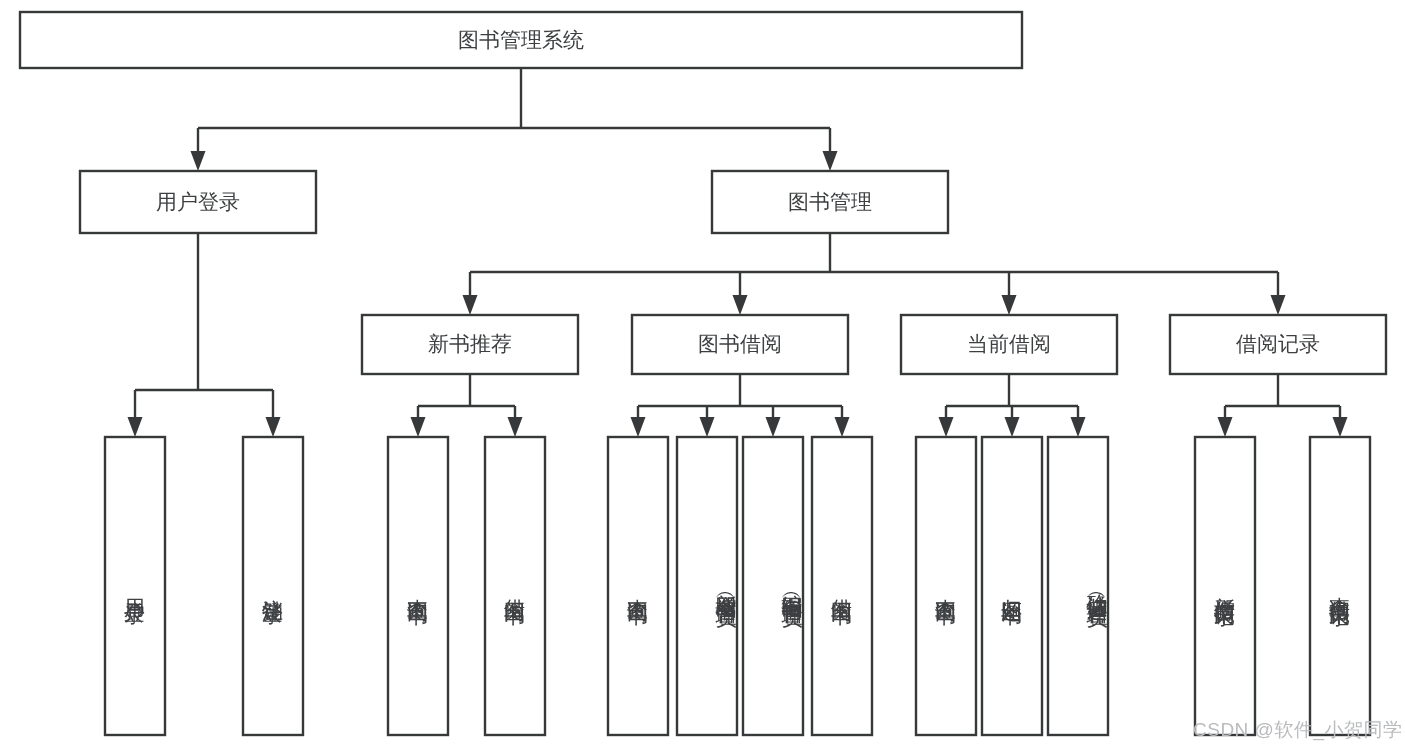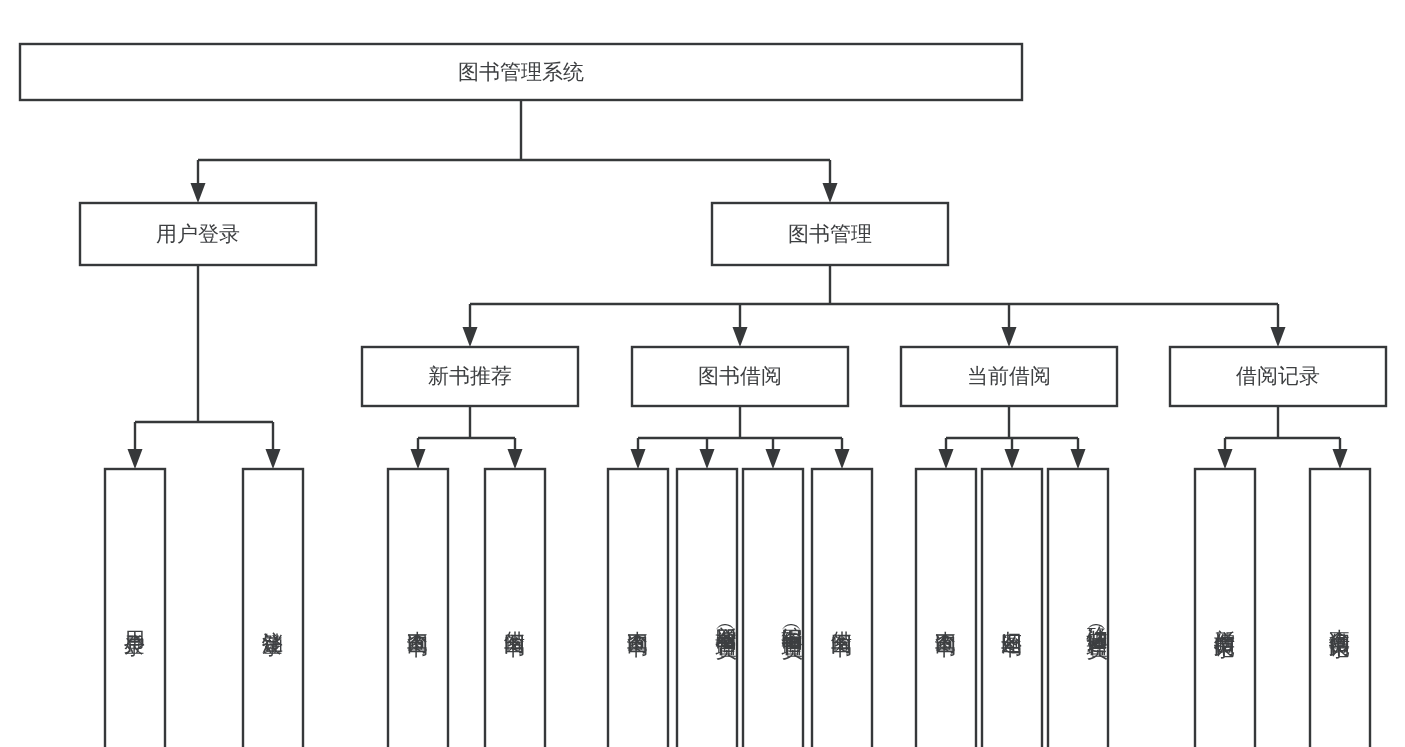--- a/index.html
+++ b/index.html
@@ -11,21 +11,20 @@
     width: 1405px;
     height: 747px;
     font-family: "Liberation Sans", "DejaVu Sans", sans-serif;
     overflow: hidden;
     position: relative;
   }
   #diagram-root {
     position: relative;
     width: 1405px;
     height: 700px;
-    margin-top: 32px;
   }
   svg.diagram {
     position: absolute;
     top: 0;
     left: 0;
     width: 1405px;
     height: 747px;
   }
   .node-box {
     fill: #ffffff;
@@ -175,13 +174,14 @@
       <div class="leaf-label centered" style="left: 608px; top: 447px; width: 60px; height: 278px;">查询图书</div>
       <div class="leaf-label" style="left: 677px; top: 447px; width: 60px; height: 278px;">新增图书（管理员）</div>
       <div class="leaf-label" style="left: 743px; top: 447px; width: 60px; height: 278px;">编辑图书（管理员）</div>
       <div class="leaf-label centered" style="left: 812px; top: 447px; width: 60px; height: 278px;">借阅图书</div>
       <div class="leaf-label centered" style="left: 916px; top: 447px; width: 60px; height: 278px;">查询图书</div>
       <div class="leaf-label centered" style="left: 982px; top: 447px; width: 60px; height: 278px;">归还图书</div>
       <div class="leaf-label" style="left: 1048px; top: 447px; width: 60px; height: 278px;">确认归还（管理员）</div>
       <div class="leaf-label centered" style="left: 1195px; top: 447px; width: 60px; height: 278px;">新增借阅记录</div>
       <div class="leaf-label centered" style="left: 1310px; top: 447px; width: 60px; height: 278px;">查询借阅记录</div>
     </div>
+  <div class="watermark" style="left: 1193px; top: 717px;">CSDN @软件_小贺同学</div>
 </div>
 
 </body></html>

